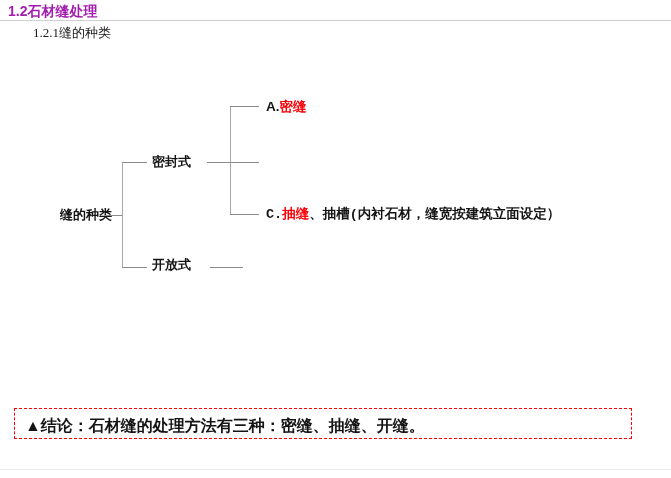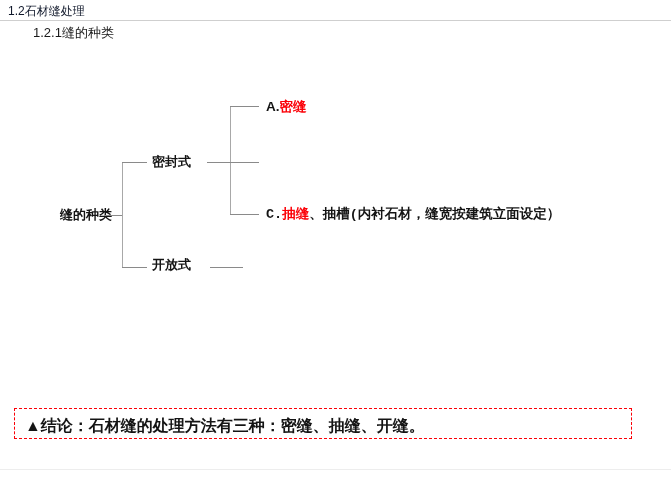--- a/index.html
+++ b/index.html
@@ -15,42 +15,43 @@
     font-family: "Liberation Sans", "DejaVu Sans", sans-serif;
     color: #000000;
     -webkit-font-smoothing: antialiased;
   }
 
   
   .slide-title {
     position: absolute;
     left: 8px;
     top: 3px;
-    font-size: 12px;
-    font-weight: normal;
-    color: #0f172a;
+    font-size: 14px;
+    font-weight: bold;
+    color: #a21caf;
     letter-spacing: 0px;
     white-space: nowrap;
   }
   .title-rule {
     position: absolute;
     left: 0px;
     top: 20px;
     width: 671px;
     height: 1px;
     background: #cfcfcf;
   }
   .slide-subtitle {
     position: absolute;
     left: 33px;
     top: 24px;
     font-size: 13px;
     font-weight: normal;
     color: #1a1a1a;
     white-space: nowrap;
+    font-family: Liberation Serif, serif;
   }
 
   
   .tree {
     position: absolute;
     left: 0;
     top: 0;
     width: 671px;
     height: 478px;
   }

